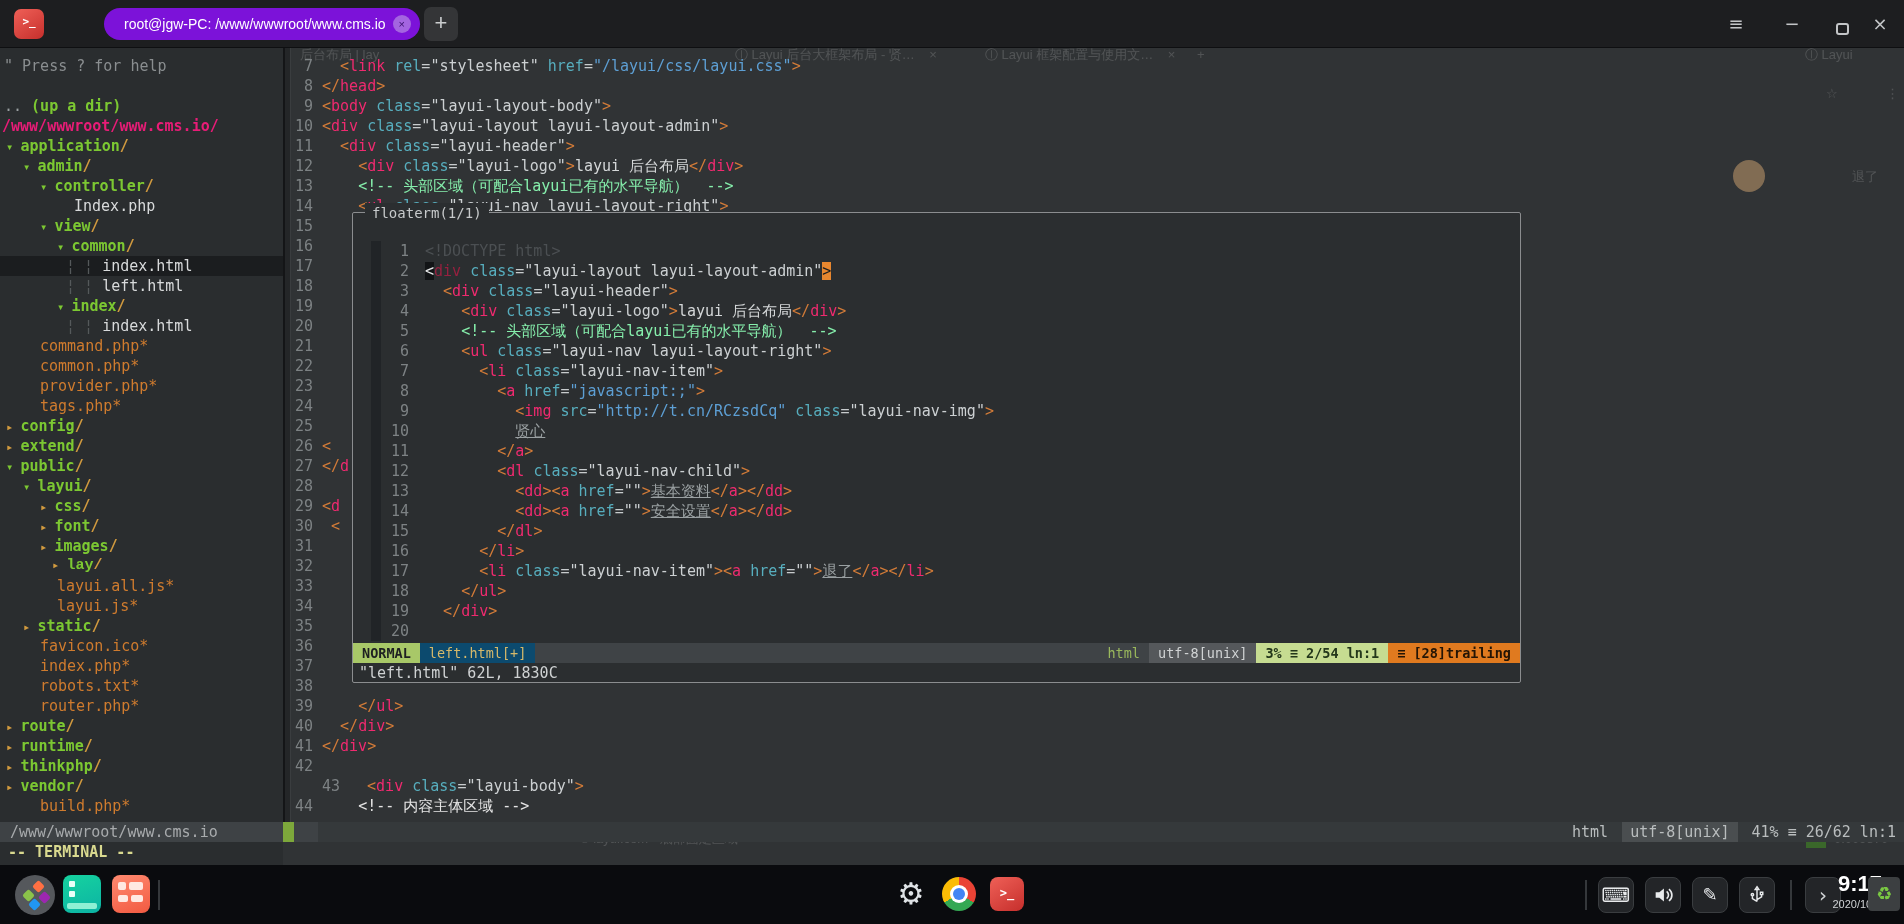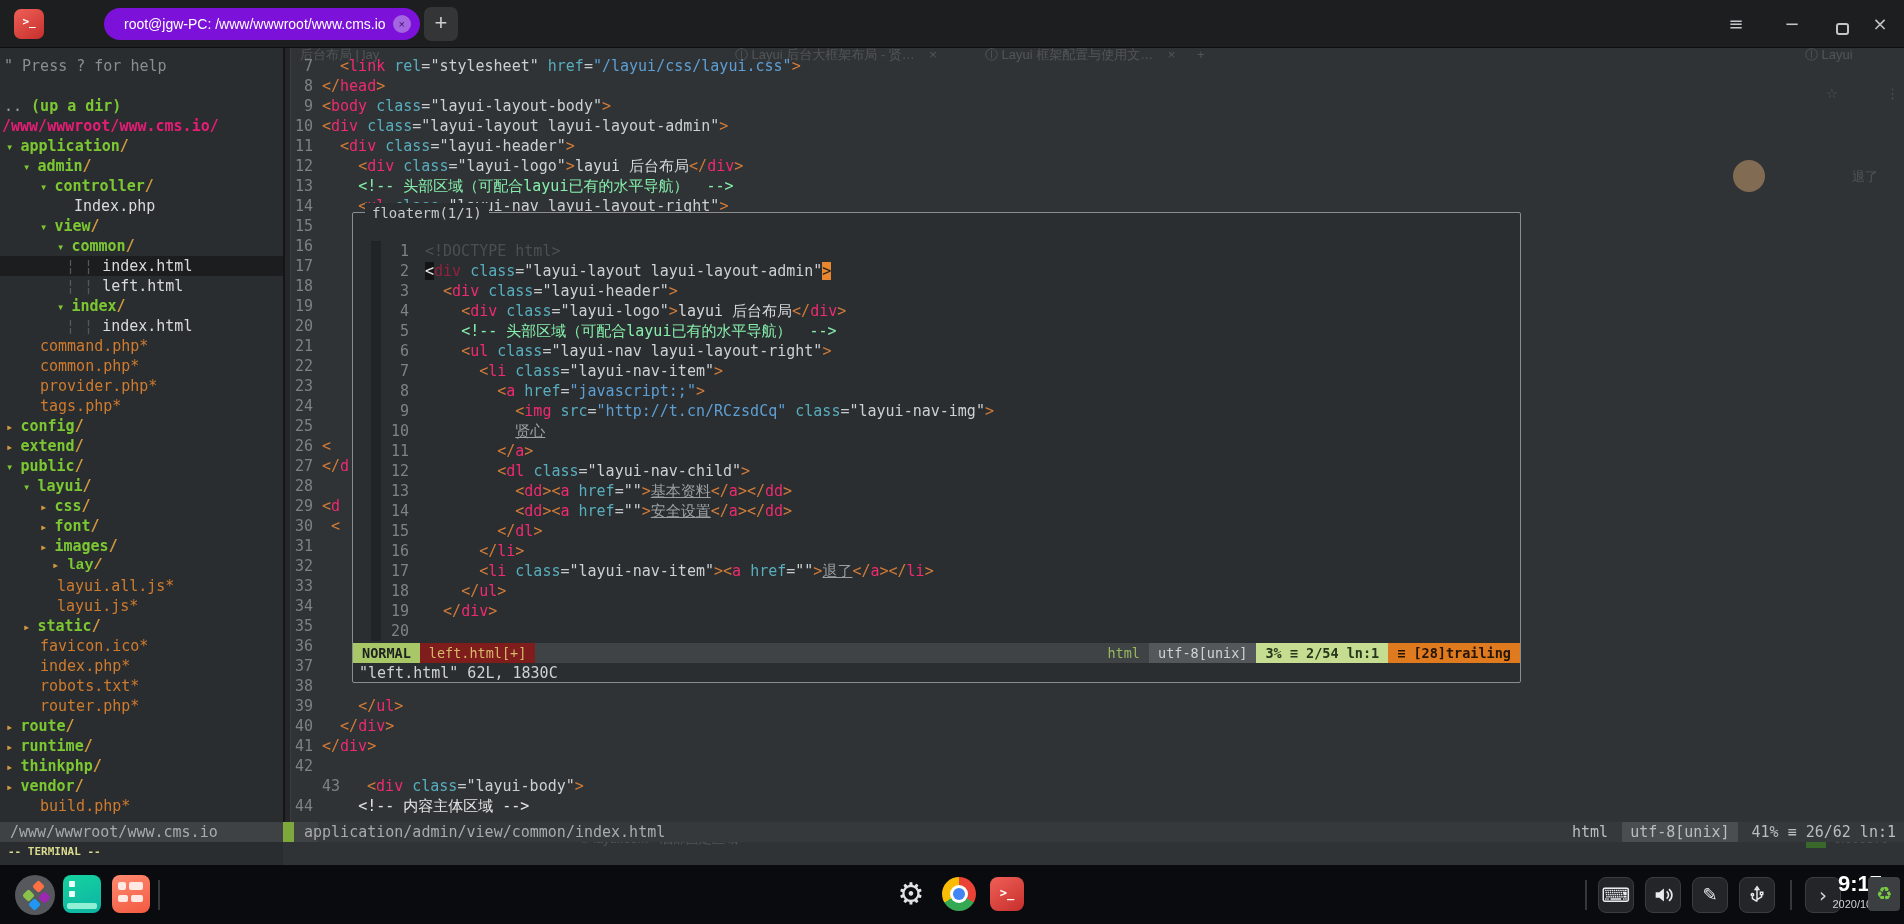--- a/index.html
+++ b/index.html
@@ -73,39 +73,39 @@
               color:#c7cacb; font-size:14px; line-height:20px; }
   .ft-sign { position:absolute; left:18px; top:28px; width:10px; height:400px; background:#212427; }
   .ft-lines { position:absolute; left:0; top:28px; right:0; }
   .ft-line { position:absolute; left:0; right:0; height:20px; line-height:20px; font-size:15px; white-space:pre; }
   .ft-num { position:absolute; left:30px; width:26px; text-align:right; color:#7d8284; }
   .ft-code { position:absolute; left:72px; }
   .ft-status { position:absolute; left:0; top:430px; right:0; height:20px; background:#3f4346;
                display:flex; align-items:stretch; font-size:13.5px; line-height:20px; }
   .chip { padding:0 9px; white-space:pre; }
   .chip-mode { background:#a8c868; color:#1e2022; font-weight:bold; }
-  .chip-file { background:#7f1d1d; color:#d6b96a; }
+  .chip-file { background:#0c4a6e; color:#d6b96a; }
   .ft-spacer { flex:1; }
   .chip-ft { color:#9ab85c; }
   .chip-enc { background:#55585b; color:#d0d3d4; }
   .chip-pos { background:#c6dc91; color:#23371a; font-weight:bold; }
   .chip-warn { background:#e07a1f; color:#241505; font-weight:bold; }
   .ft-msg { position:absolute; left:6px; top:450px; color:#cfd2d3; font-size:15px; line-height:20px; white-space:pre; }
 
   
   .statusbar { position:absolute; left:0; top:774px; width:1904px; height:20px; background:#35393b;
                font-size:15px; line-height:20px; z-index:12; }
   .sb-left { position:absolute; left:0; top:0; width:318px; height:20px; background:#3e4245;
              color:#a8abad; padding-left:10px; white-space:pre; overflow:hidden; }
   .sb-green { position:absolute; left:283px; top:0; width:11px; height:20px; background:#7da83b; }
   .sb-file { position:absolute; left:304px; top:0; color:#a8abad; white-space:pre; }
   .sb-right { position:absolute; right:8px; top:0; display:flex; gap:14px; color:#b9bdbe; }
   .sb-enc { background:#4a4e50; padding:0 8px; }
   .modeline { position:absolute; left:8px; top:794px; color:#d9d98f; font-weight:bold;
-              font-size:11px; line-height:20px; z-index:12; }
+              font-size:15px; line-height:20px; z-index:12; }
 
   
   .ghost-layer { position:absolute; left:0; top:0; right:0; bottom:0; z-index:1; }
   .ghost-text { position:absolute; color:rgba(255,255,255,0.16); font-size:13px;
                 font-family:"Liberation Sans",sans-serif; white-space:pre; }
   .ghost-box { position:absolute; background:rgba(255,255,255,0.08); color:rgba(255,255,255,0.28);
                font-size:13px; font-family:"Liberation Sans",sans-serif; text-align:center;
                line-height:30px; width:80px; height:30px; }
   .ghost-avatar { position:absolute; width:32px; height:32px; border-radius:50%;
                   background:rgba(197,154,107,0.55); }
@@ -298,21 +298,20 @@
         <span class="chip chip-enc">utf-8[unix]</span>
         <span class="chip chip-pos">3% ≡ 2/54 ln:1</span>
         <span class="chip chip-warn">≡ [28]trailing</span>
       </div>
       <div class="ft-msg">"left.html" 62L, 1830C</div>
     </div>
 
     <div class="statusbar">
       <span class="sb-left">/www/wwwroot/www.cms.io</span>
       <span class="sb-green"></span>
-      <span class="sb-file">application/admin/view/common/index.html</span>
       <span class="sb-right">
         <span>html</span>
         <span class="sb-enc">utf-8[unix]</span>
         <span>41% ≡ 26/62 ln:1</span>
       </span>
     </div>
     <div class="modeline">-- TERMINAL --</div>
   </div>
 
   <div class="titlebar">

